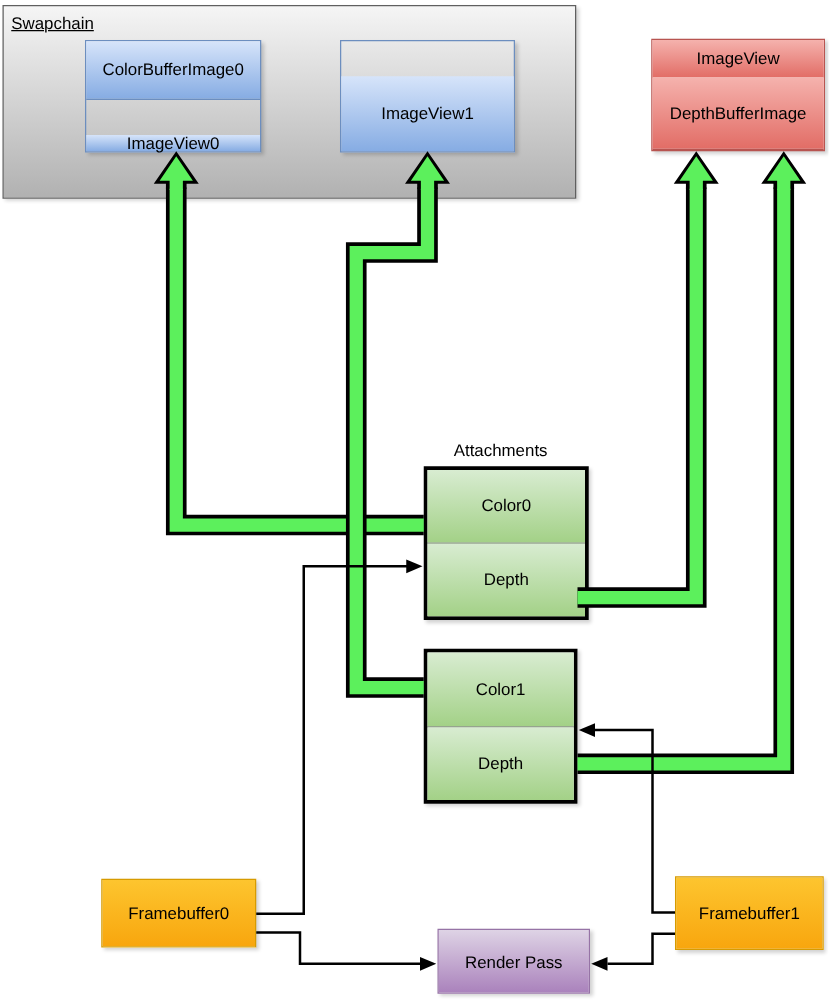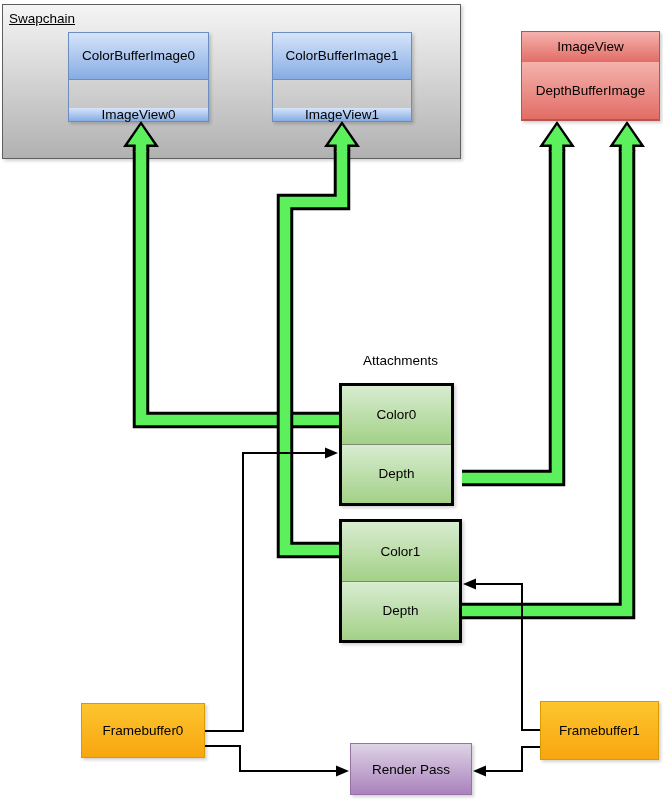--- a/index.html
+++ b/index.html
@@ -28,21 +28,21 @@
   #blue2{left:272px;top:32px;width:140px;height:90px;}
   
   .red-node{left:521px;top:31px;width:139px;height:90px;border:1px solid var(--red-border);}
   .red-node .title{height:58px;background:linear-gradient(180deg,var(--red-light),var(--red-dark));
     border-bottom:1px solid var(--red-border);}
   .red-node .view{flex:1;background:linear-gradient(180deg,var(--red-light),var(--red-dark));}
   
   .att-label{position:absolute;left:339px;top:353px;width:123px;text-align:center;
     font-size:13.5px;}
   .att{border:3px solid #000;}
-  #att1{left:339px;top:383px;width:115px;height:123px;}
+  #att1{left:339px;top:373px;width:132px;height:123px;}
   #att2{left:339px;top:519px;width:123px;height:124px;}
   .att .acell{flex:1;background:linear-gradient(180deg,var(--green-light),var(--green-dark));}
   .att .acell:first-child{border-bottom:1px solid #7b8b73;}
   
   .orange-node{border:1px solid var(--orange-border);
     background:linear-gradient(180deg,var(--orange-light),var(--orange-dark));
     align-items:center;justify-content:center;font-size:13.5px;display:flex;flex-direction:row;}
   #fb0{left:81px;top:703px;width:124px;height:55px;}
   #fb1{left:540px;top:701px;width:119px;height:59px;}
   
@@ -66,21 +66,20 @@
   <div class="node swapchain">
     <span class="swapchain-label">Swapchain</span>
   </div>
 
   <div class="node blue-node" id="blue1">
     <div class="cell title">ColorBufferImage0</div>
     <div class="cell view">ImageView0</div>
   </div>
 
   <div class="node blue-node" id="blue2">
-    <div class="cell title">ColorBufferImage1</div>
     <div class="cell view">ImageView1</div>
   </div>
 
   <div class="node red-node">
     <div class="cell view">ImageView</div>
     <div class="cell title">DepthBufferImage</div>
   </div>
 
   <div class="att-label">Attachments</div>
 

